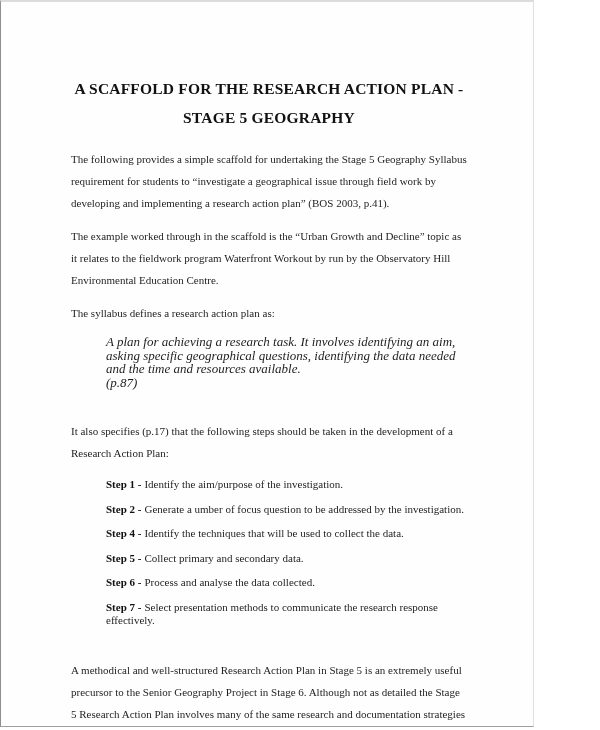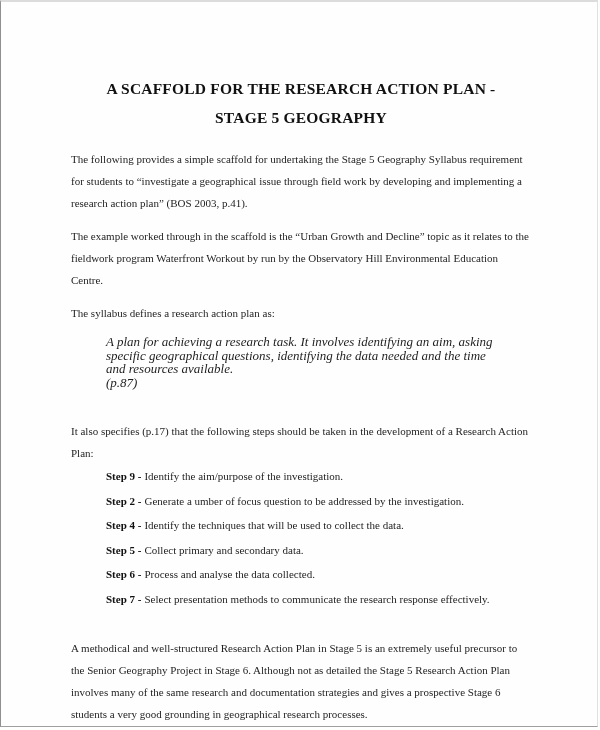--- a/index.html
+++ b/index.html
@@ -6,21 +6,21 @@
     margin: 0;
     padding: 0;
     width: 600px;
     height: 730px;
     background: #ffffff;
     overflow: hidden;
   }
   .sheet {
     position: absolute;
     top: 0; left: 0;
-    width: 598px;
+    width: 534px;
     height: 727px;
     background: #fefefe;
     border-top: 2px solid #dcdcdc;
     border-left: 1px solid #8f8f8f;
     border-right: 1px solid #e0e0e0;
     border-bottom: 1px solid #9f9f9f;
     box-sizing: border-box;
     font-family: "Liberation Serif", "DejaVu Serif", serif;
     color: #1e1e1e;
   }
@@ -48,21 +48,21 @@
     font-style: italic;
     font-size: 13px;
     line-height: 13.5px;
     margin: 0 0 31px 35px;
     max-width: 392px;
   }
   .quote-block .citation {
     display: block;
   }
   p.specifies-para {
-    margin-bottom: 6px;
+    margin-bottom: 14px;
   }
   .steps p.step-row {
     font-size: 11px;
     line-height: 13.5px;
     margin: 0 0 11px 35px;
     max-width: 420px;
   }
   .step-label {
     font-weight: bold;
     color: #111111;
@@ -94,21 +94,21 @@
 
     <div class="quote-block">
       <span>A plan for achieving a research task. It involves identifying an aim, asking specific geographical questions, identifying the data needed and the time and resources available.</span>
       <span class="citation">(p.87)</span>
     </div>
 
     <p class="body-para specifies-para">It also specifies (p.17) that the following steps should be taken in the development of a Research Action Plan:</p>
 
     <div class="steps">
       <p class="step-row">
-        <span class="step-label">Step 9 -</span><span class="step-text">Identify the aim/purpose of the investigation.</span>
+        <span class="step-label">Step 1 -</span><span class="step-text">Identify the aim/purpose of the investigation.</span>
       </p>
       <p class="step-row">
         <span class="step-label">Step 2 -</span><span class="step-text">Generate a umber of focus question to be addressed by the investigation.</span>
       </p>
       <p class="step-row">
         <span class="step-label">Step 4 -</span><span class="step-text">Identify the techniques that will be used to collect the data.</span>
       </p>
       <p class="step-row">
         <span class="step-label">Step 5 -</span><span class="step-text">Collect primary and secondary data.</span>
       </p>

